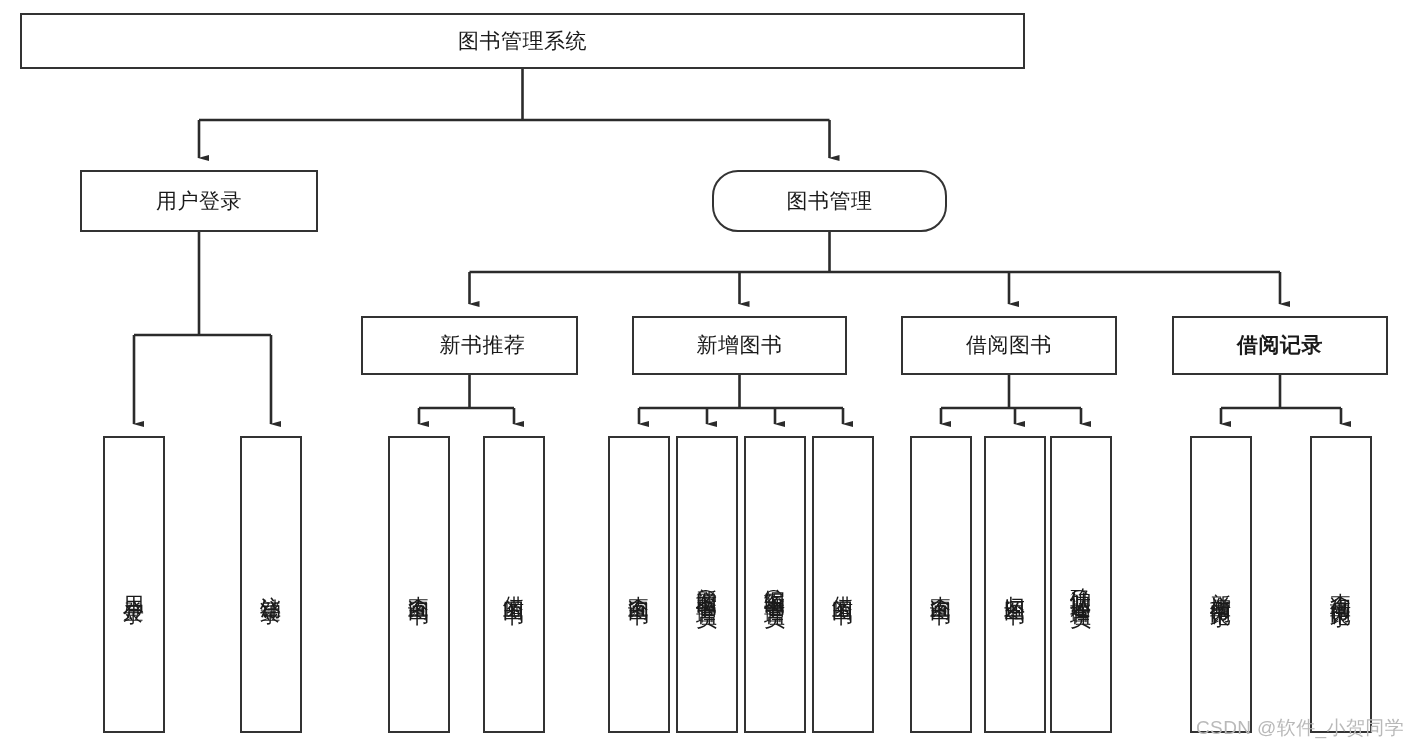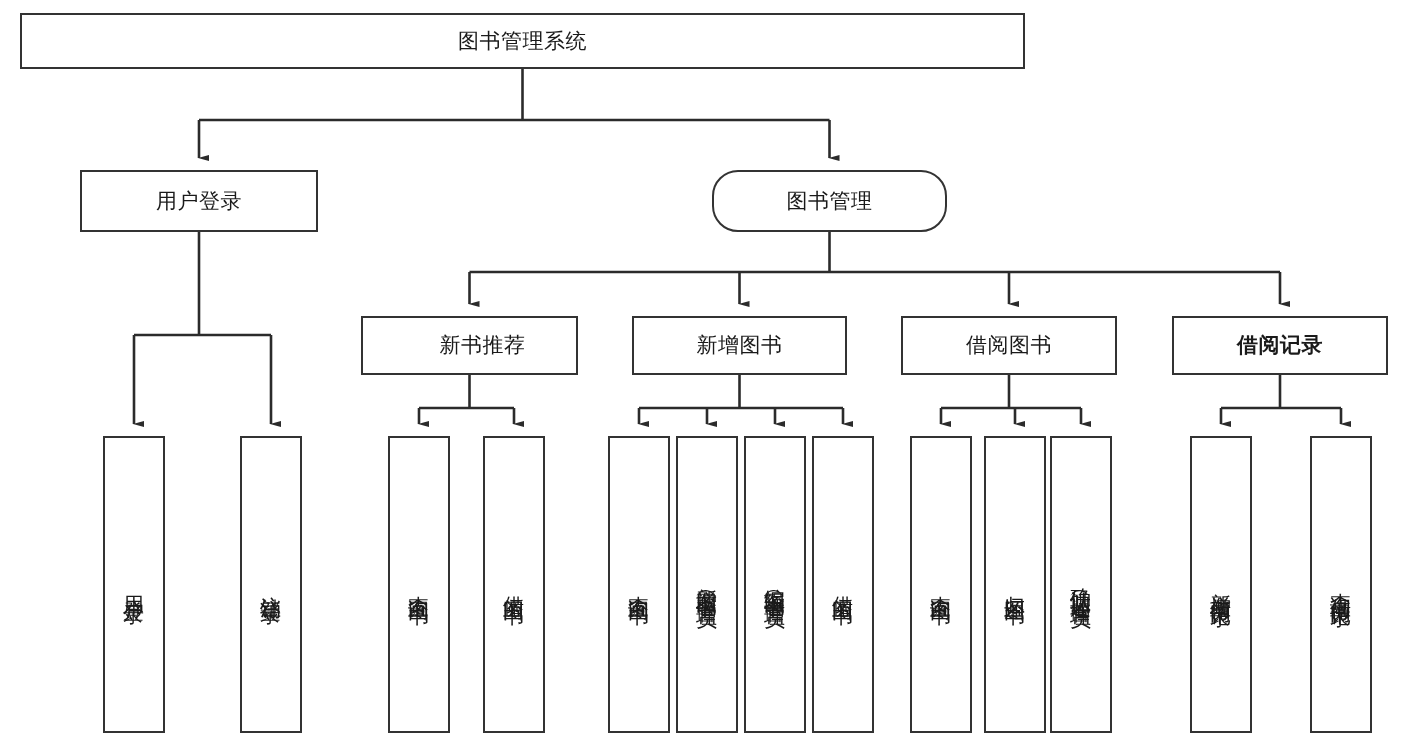--- a/index.html
+++ b/index.html
@@ -170,14 +170,15 @@
         <span class="node-label">确认归还（管理员）</span>
       </div>
       <div class="node vert" style="left: 1190px; top: 436px; width: 62px; height: 297px;">
         <span class="node-label">新增借阅记录</span>
       </div>
       <div class="node vert" style="left: 1310px; top: 436px; width: 62px; height: 297px;">
         <span class="node-label">查询借阅记录</span>
       </div>
     </div>
 
+  <div id="watermark" style="left: 1196px; top: 715px;">CSDN @软件_小贺同学</div>
 
 </div>
 
 </body></html>

